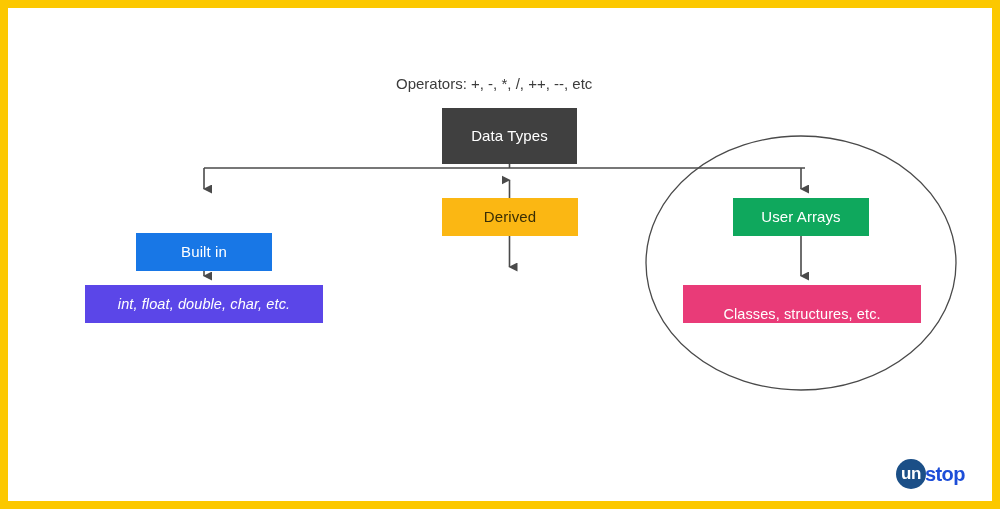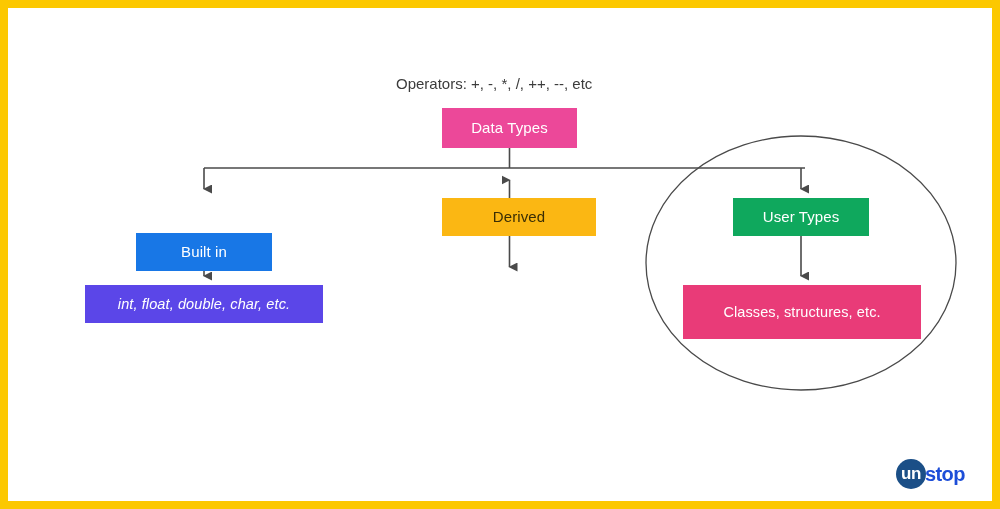--- a/index.html
+++ b/index.html
@@ -37,32 +37,32 @@
     display: flex;
     align-items: center;
     justify-content: center;
     text-align: center;
     color: #ffffff;
     box-sizing: border-box;
     line-height: 1.25;
     letter-spacing: 0.1px;
   }
   .node-data-types {
-    left: 434px; top: 100px; width: 135px; height: 40px;
-    background: #ec4899;
+    left: 434px; top: 100px; width: 135px; height: 56px;
+    background: #404040;
     font-size: 15px;
   }
   .node-built-in {
     left: 128px; top: 190px; width: 136px; height: 38px;
     background: #1877E6;
     font-size: 15px;
     margin-top: 35px;
   }
   .node-derived {
-    left: 434px; top: 190px; width: 154px; height: 38px;
+    left: 434px; top: 190px; width: 136px; height: 38px;
     background: #FBB713;
     color: #3A2E05;
     font-size: 15px;
   }
   .node-user-define {
     left: 725px; top: 190px; width: 136px; height: 38px;
     background: #0FA85D;
     font-size: 15px;
   }
   .node-builtin-examples {
@@ -70,23 +70,24 @@
     background: #5B46E8;
     font-size: 14.5px;
     font-style: italic;
   }
   .node-derived-examples {
     left: 383px; top: 268px; width: 238px; height: 56px;
     background: #1D4E82;
     font-size: 14.5px;
   }
   .node-user-examples {
-    left: 675px; top: 277px; width: 238px; height: 54px;
+    left: 675px; top: 277px; width: 238px; height: 38px;
     background: #E93B78;
     font-size: 14.5px;
+    align-items: flex-end;
   }
   .caption {
     position: absolute;
     color: #3C3C3C;
     font-size: 15px;
     white-space: nowrap;
   }
   .caption-operators {
     left: 388px; top: 61px; margin-top: 6px;
   }
@@ -164,21 +165,21 @@
 
     <div class="node node-built-in">
       <span>Built in</span>
     </div>
 
     <div class="node node-derived">
       <span>Derived</span>
     </div>
 
     <div class="node node-user-define">
-      <span>User Types</span>
+      <span>User Arrays</span>
     </div>
 
     <div class="node node-builtin-examples">
       <span>int, float, double, char, etc.</span>
     </div>
 
 
     <div class="node node-user-examples">
       <span>Classes, structures, etc.</span>
     </div>

